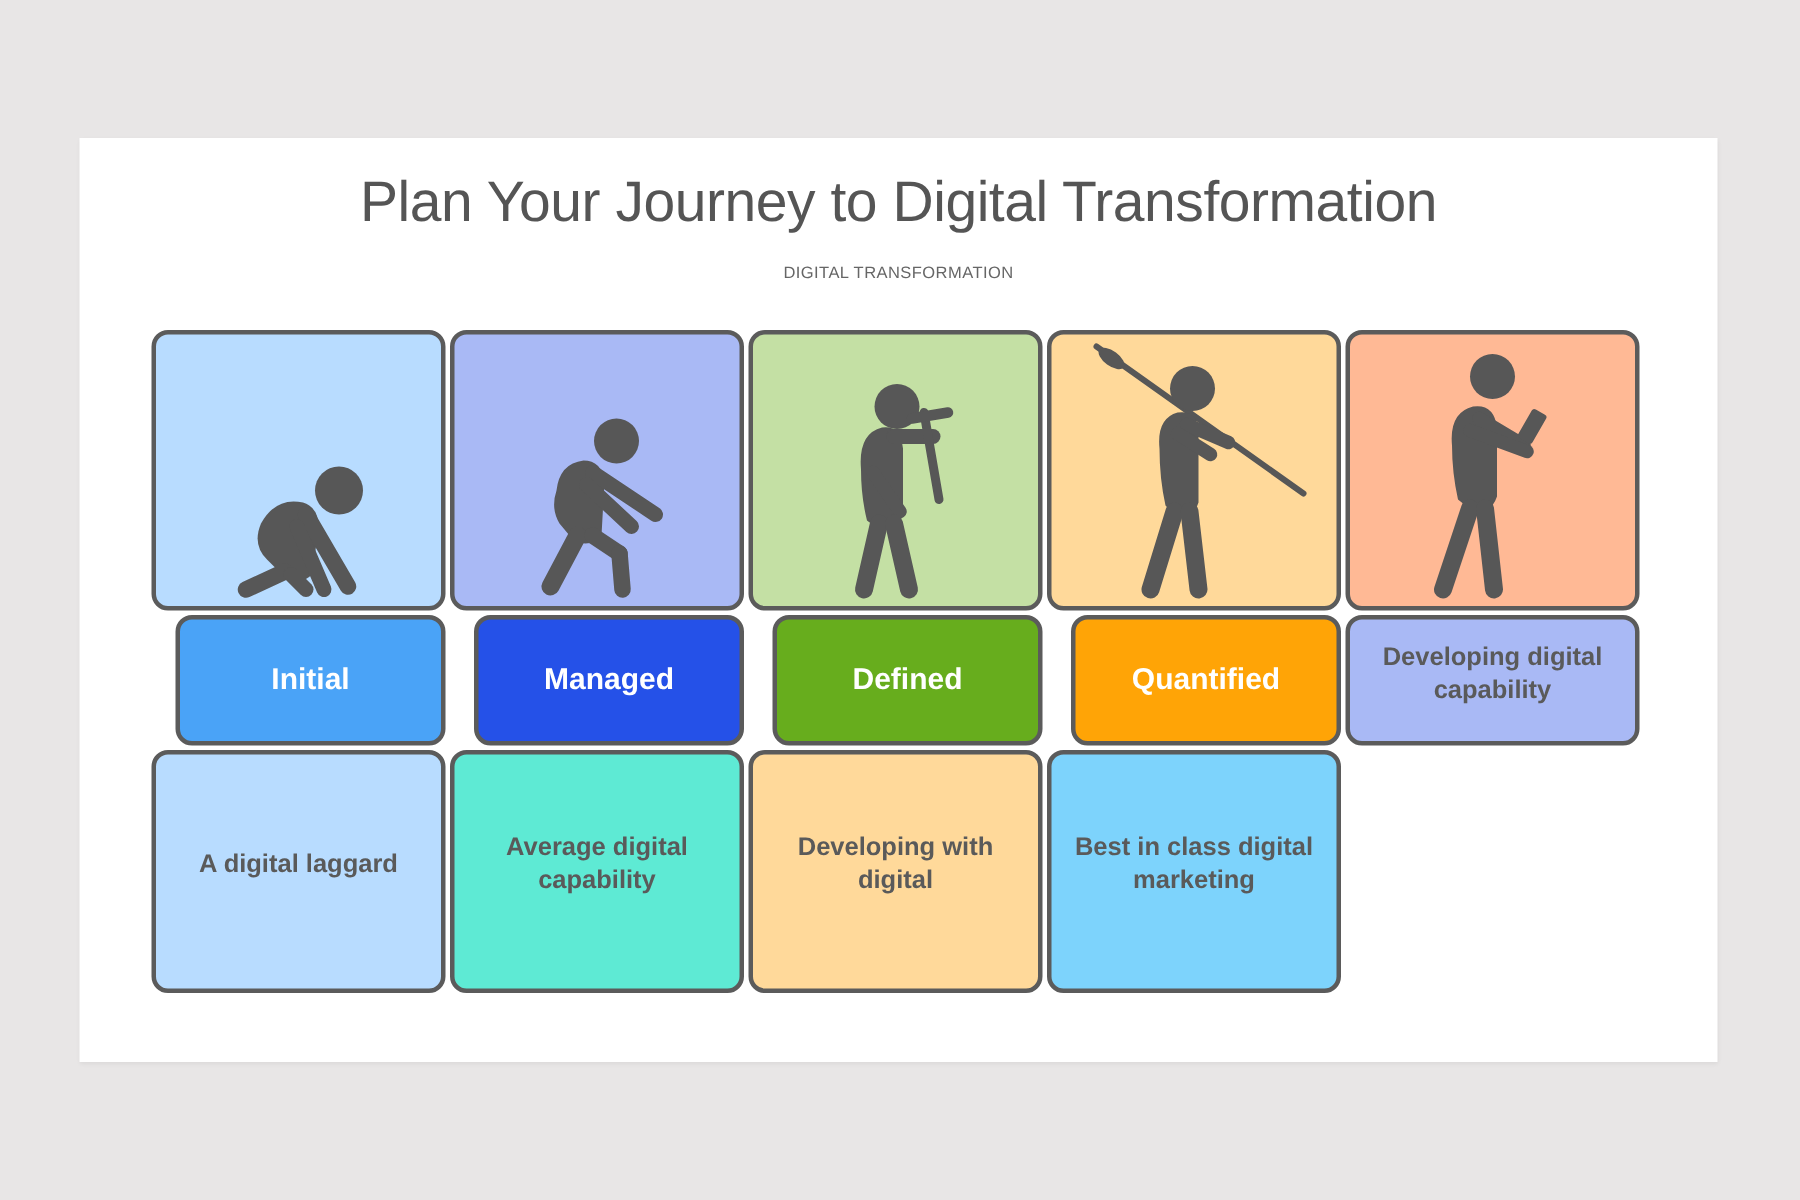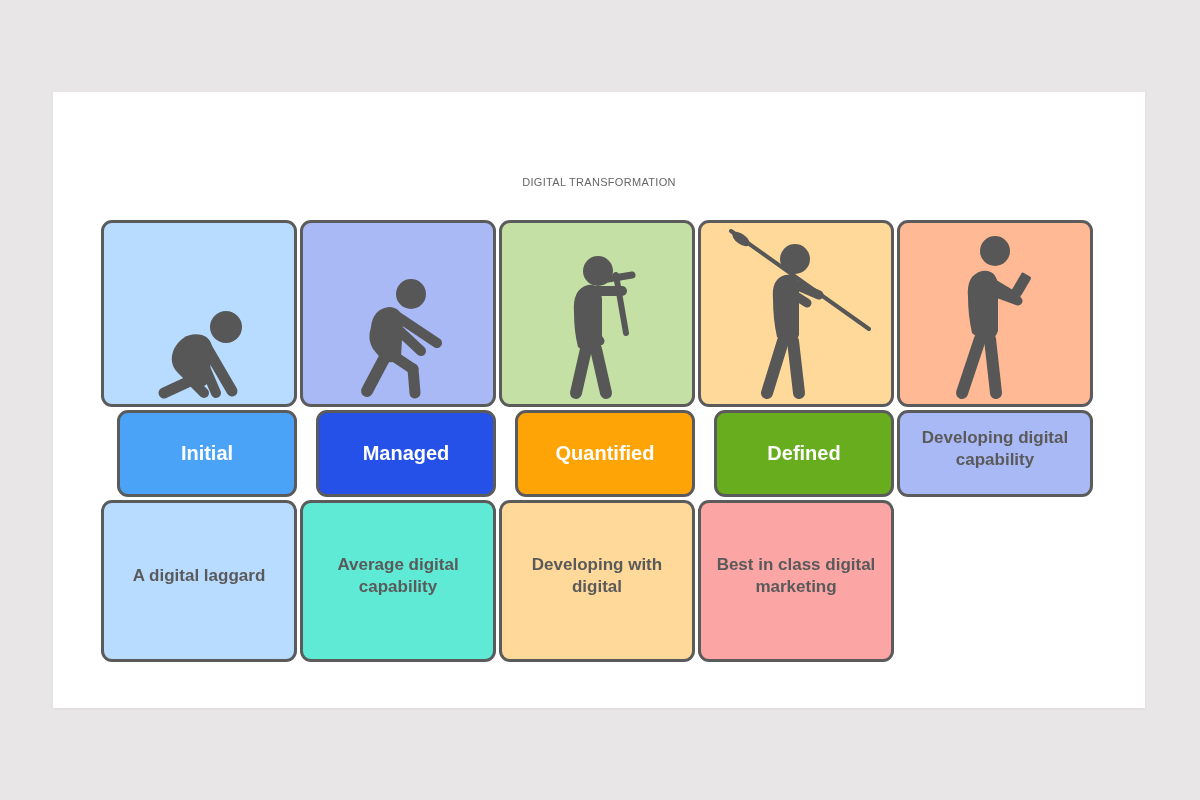--- a/index.html
+++ b/index.html
@@ -66,20 +66,21 @@
       line-height: 22px;
       padding: 0 14px;
       padding-bottom: 10px;
     }
     .icon-cell svg { width: 190px; height: 181px; }
   </style>
 </head>
 <body>
 
 <div class="slide">
+  <h1 class="title">Plan Your Journey to Digital Transformation</h1>
   <div class="subtitle">DIGITAL TRANSFORMATION</div>
 
   <div class="grid">
 
     <div class="cell icon-cell" style="background:#b8dcff">
       <svg viewBox="0 0 190 181">
         <g fill="#575757" stroke="#575757" stroke-linecap="round">
           <circle cx="122" cy="104" r="16" stroke="none"></circle>
           <path d="M70 126 Q80 108 98 112 Q110 116 108 132 L104 160 Q96 168 86 162 L74 150 Q64 140 70 126 Z" stroke="none"></path>
           <line x1="100" y1="120" x2="128" y2="168" stroke-width="11"></line>
@@ -143,36 +144,36 @@
         </g>
       </svg>
     </div>
 
     <div class="cell label-cell" style="background:#4aa3f7">
         <span>Initial</span>
       </div>
     <div class="cell label-cell" style="background:#2551e8">
         <span>Managed</span>
       </div>
+    <div class="cell label-cell" style="background:#67ad1d">
+        <span>Defined</span>
+      </div>
     <div class="cell label-cell" style="background:#ffa406">
         <span>Quantified</span>
-      </div>
-    <div class="cell label-cell" style="background:#67ad1d">
-        <span>Defined</span>
       </div>
 
     <div class="cell desc-cell" style="background:#a9b9f5">
         <span style="display:block;max-width:150px">Developing digital capability</span>
       </div>
     <div class="cell desc-cell" style="background:#b8dcff">
         <span>A digital laggard</span>
       </div>
     <div class="cell desc-cell" style="background:#5eead4">
         <span style="display:block;max-width:130px">Average digital capability</span>
       </div>
     <div class="cell desc-cell" style="background:#ffd99a">
         <span style="display:block;max-width:135px">Developing with digital</span>
       </div>
-    <div class="cell desc-cell" style="background:#fca5a5">
+    <div class="cell desc-cell" style="background:#7dd3fc">
         <span style="display:block;max-width:165px">Best in class digital marketing</span>
       </div>
   </div>
 </div>
 
 </body></html>

